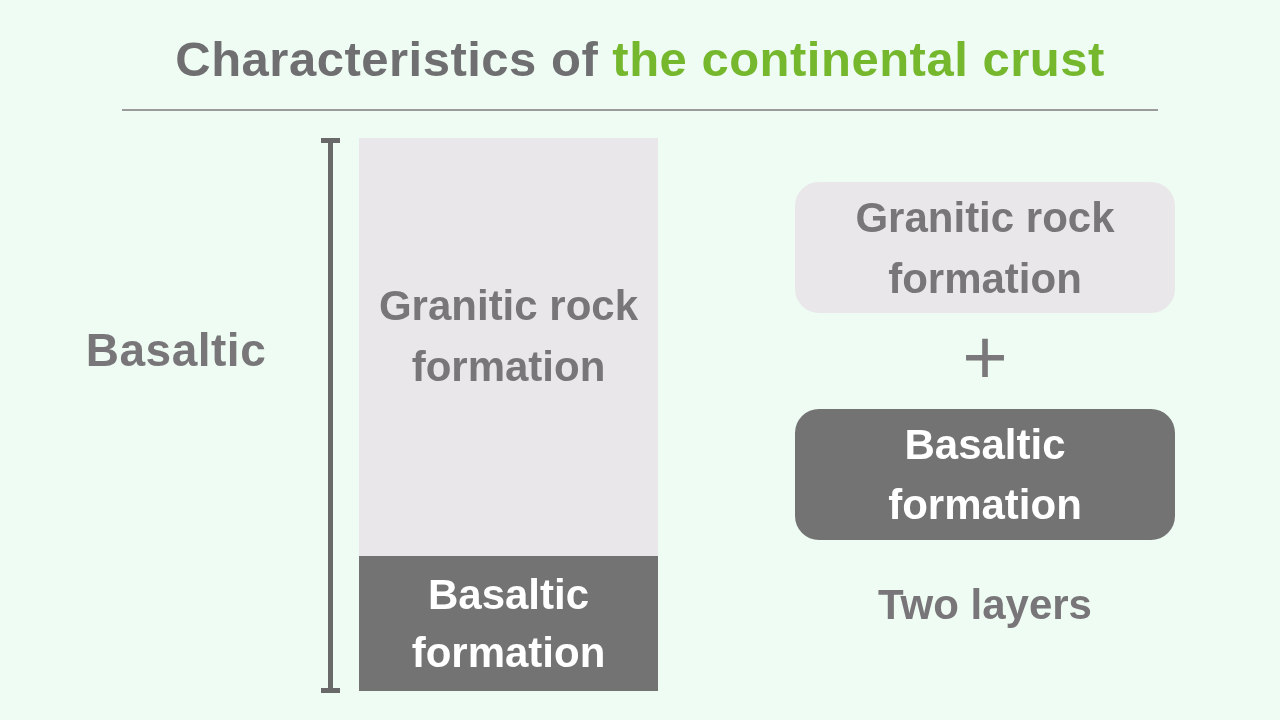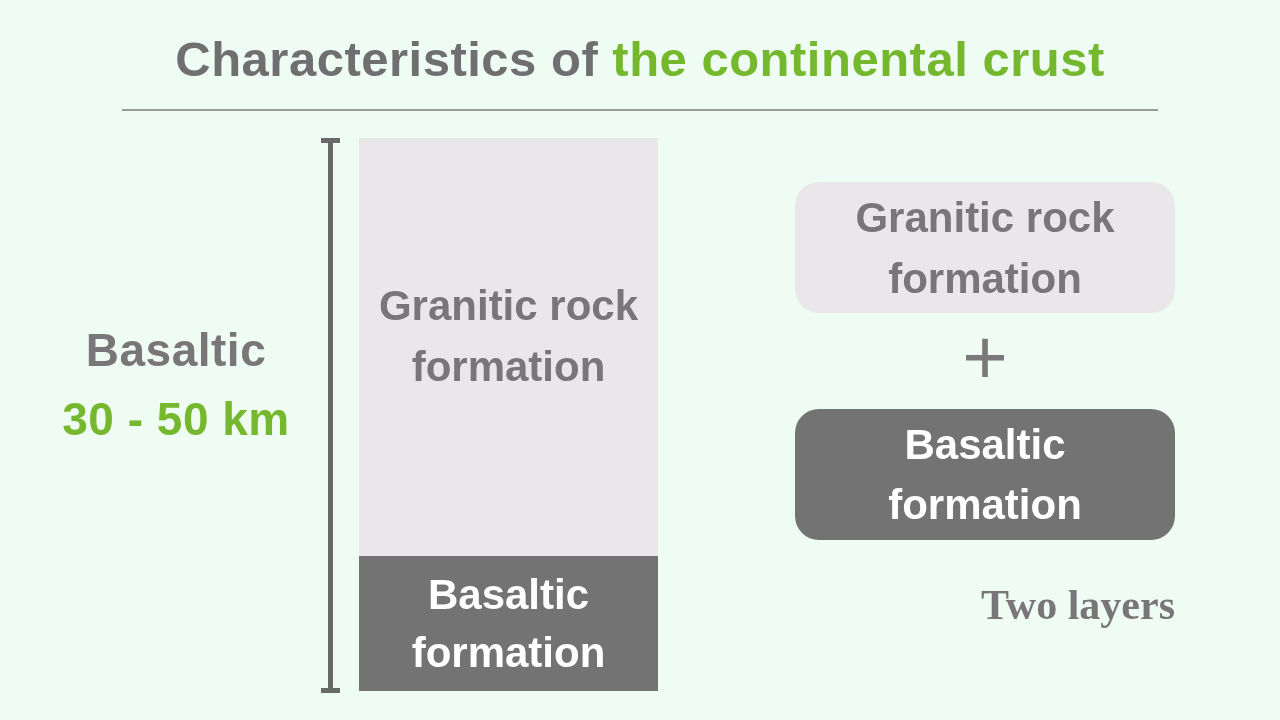--- a/index.html
+++ b/index.html
@@ -82,36 +82,35 @@
     text-align:center;font-weight:bold;font-size:42px;line-height:61px;
   }
   .pill.granitic-pill{top:182px;background:var(--light-gray);color:var(--text-gray);}
   .pill.basaltic-pill{top:409px;background:var(--dark-gray);color:var(--white);line-height:60px;}
   .plus{
     position:absolute;left:0;top:318px;width:380px;height:78px;
     display:flex;align-items:center;justify-content:center;
     font-size:78px;font-weight:400;color:#7a787a;
   }
   .caption{
-    position:absolute;left:0;top:575px;width:380px;text-align:right;
-    font-weight:bold;font-size:42px;line-height:60px;color:var(--text-gray);font-family:Liberation Serif, serif;
+    position:absolute;left:0;top:575px;width:380px;text-align:center;
+    font-weight:bold;font-size:42px;line-height:60px;color:var(--text-gray);
   }
 </style>
 </head>
 <body>
 
 <div class="slide">
 
   <h1 class="title"><span>Characteristics of </span><span class="highlight">the continental crust</span></h1>
 
   <div class="divider"></div>
 
   <div class="thickness-block">
     <div class="thickness-label">Basaltic</div>
-    <div class="thickness-value">30 - 50 km</div>
   </div>
 
   <div class="measure">
     <div class="cap top"></div>
     <div class="bar"></div>
     <div class="cap bottom"></div>
   </div>
 
   <div class="column">
     <div class="layer granitic">

